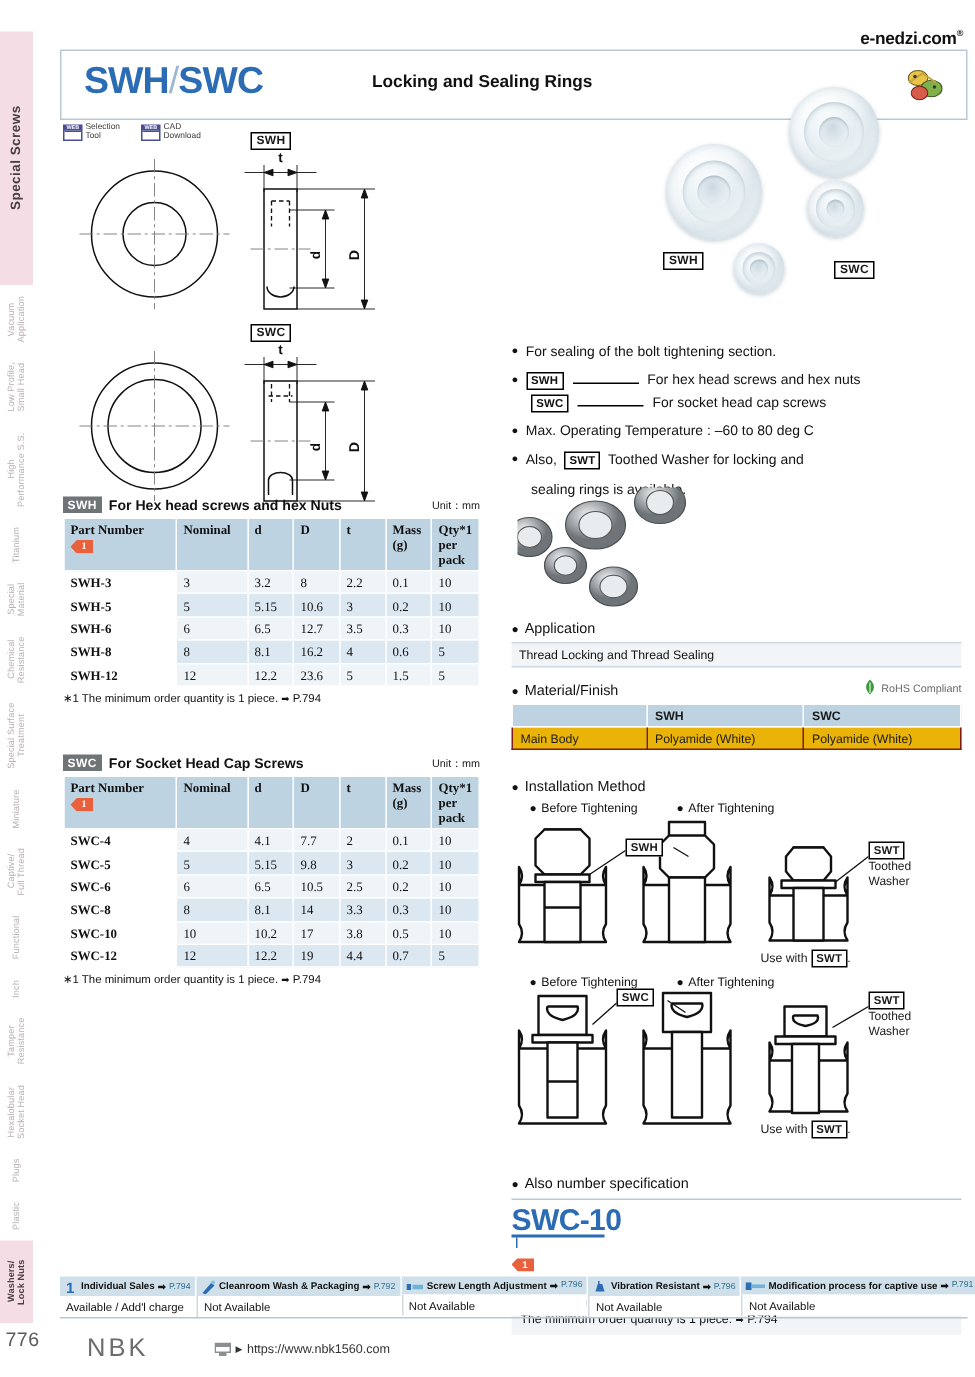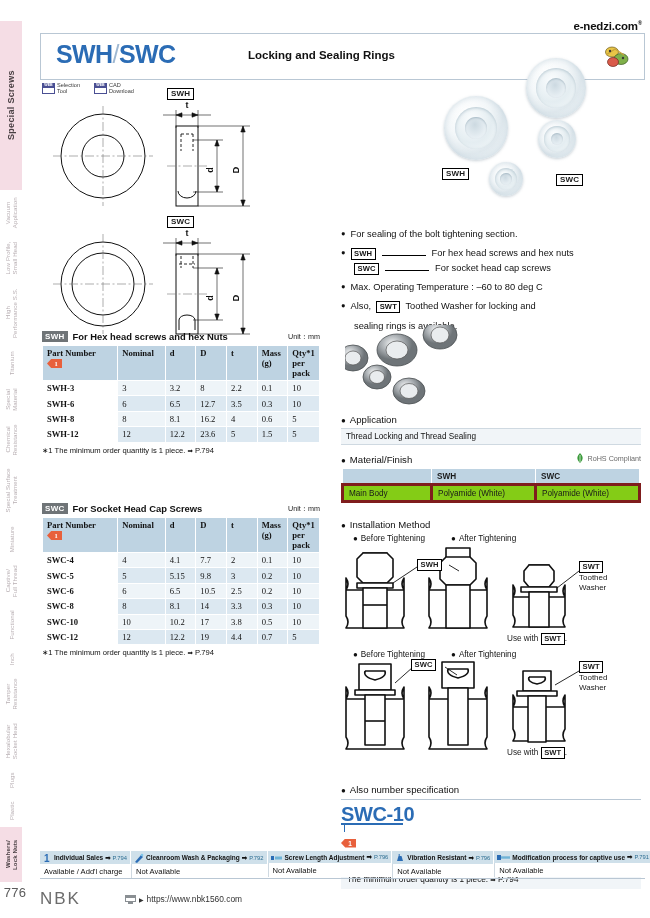--- a/index.html
+++ b/index.html
@@ -187,21 +187,21 @@
     padding-left: 3px;
   }
 
   
   table.mat { border-collapse: collapse; width: 100%; font-size: 8.2px; }
   table.mat th {
     background: #bed3e2; font-weight: bold; text-align: left;
     padding: 2.5px 5px; border: 1px solid #fff;
   }
   table.mat td {
-    background: #84cc16; padding: 2.5px 5px; border: 3px solid #7f1d1d;
+    background: #eab308; padding: 2.5px 5px; border: 1px solid #7f1d1d;
   }
   .rohs { display: flex; align-items: center; gap: 3px; font-size: 7.2px; color: #6a6a6a; }
 
   .appbox {
     background: #f1f5f8; border-top: 1px solid #cfd9e1; border-bottom: 1px solid #cfd9e1;
     font-size: 8.2px; padding: 3px 5px; color: #111;
   }
 
   
   .inst-cap { font-size: 8.2px; color: #111; display: flex; gap: 26px; }
@@ -230,21 +230,21 @@
   }
   .svc-head .pg { font-weight: normal; color: #2f6f93; font-size: 5.8px; }
   .svc-body {
     font-size: 7.6px; padding: 2.5px 4px; color: #111;
     border-left: 1px solid #cfd9e1; background: #fff;
   }
   .svc-col:first-child .svc-body { border-left: none; }
   .arrow { color: #111; font-size: 6.5px; }
 
   
-  #footer { position: absolute; left: 40px; top: 889px; }
+  #footer { position: absolute; left: 58px; top: 889px; }
   #nbk {
     font-size: 17px; color: #6c6c6c; letter-spacing: 2px;
     font-family: "Liberation Sans", sans-serif;
   }
   #url { font-size: 8.4px; color: #333; display: flex; align-items: center; gap: 3px; }
 
   svg { display: block; }
 </style>
 </head>
 <body>
@@ -511,20 +511,29 @@
         </tr>
       </thead>
     <tbody id="swh-body">
         <tr>
           <td class="pn">SWH-3</td>
           <td>3</td>
           <td>3.2</td>
           <td>8</td>
           <td>2.2</td>
           <td>0.1</td>
+          <td>10</td>
+        </tr>
+        <tr>
+          <td class="pn">SWH-5</td>
+          <td>5</td>
+          <td>5.15</td>
+          <td>10.6</td>
+          <td>3</td>
+          <td>0.2</td>
           <td>10</td>
         </tr>
         <tr>
           <td class="pn">SWH-6</td>
           <td>6</td>
           <td>6.5</td>
           <td>12.7</td>
           <td>3.5</td>
           <td>0.3</td>
           <td>10</td>

